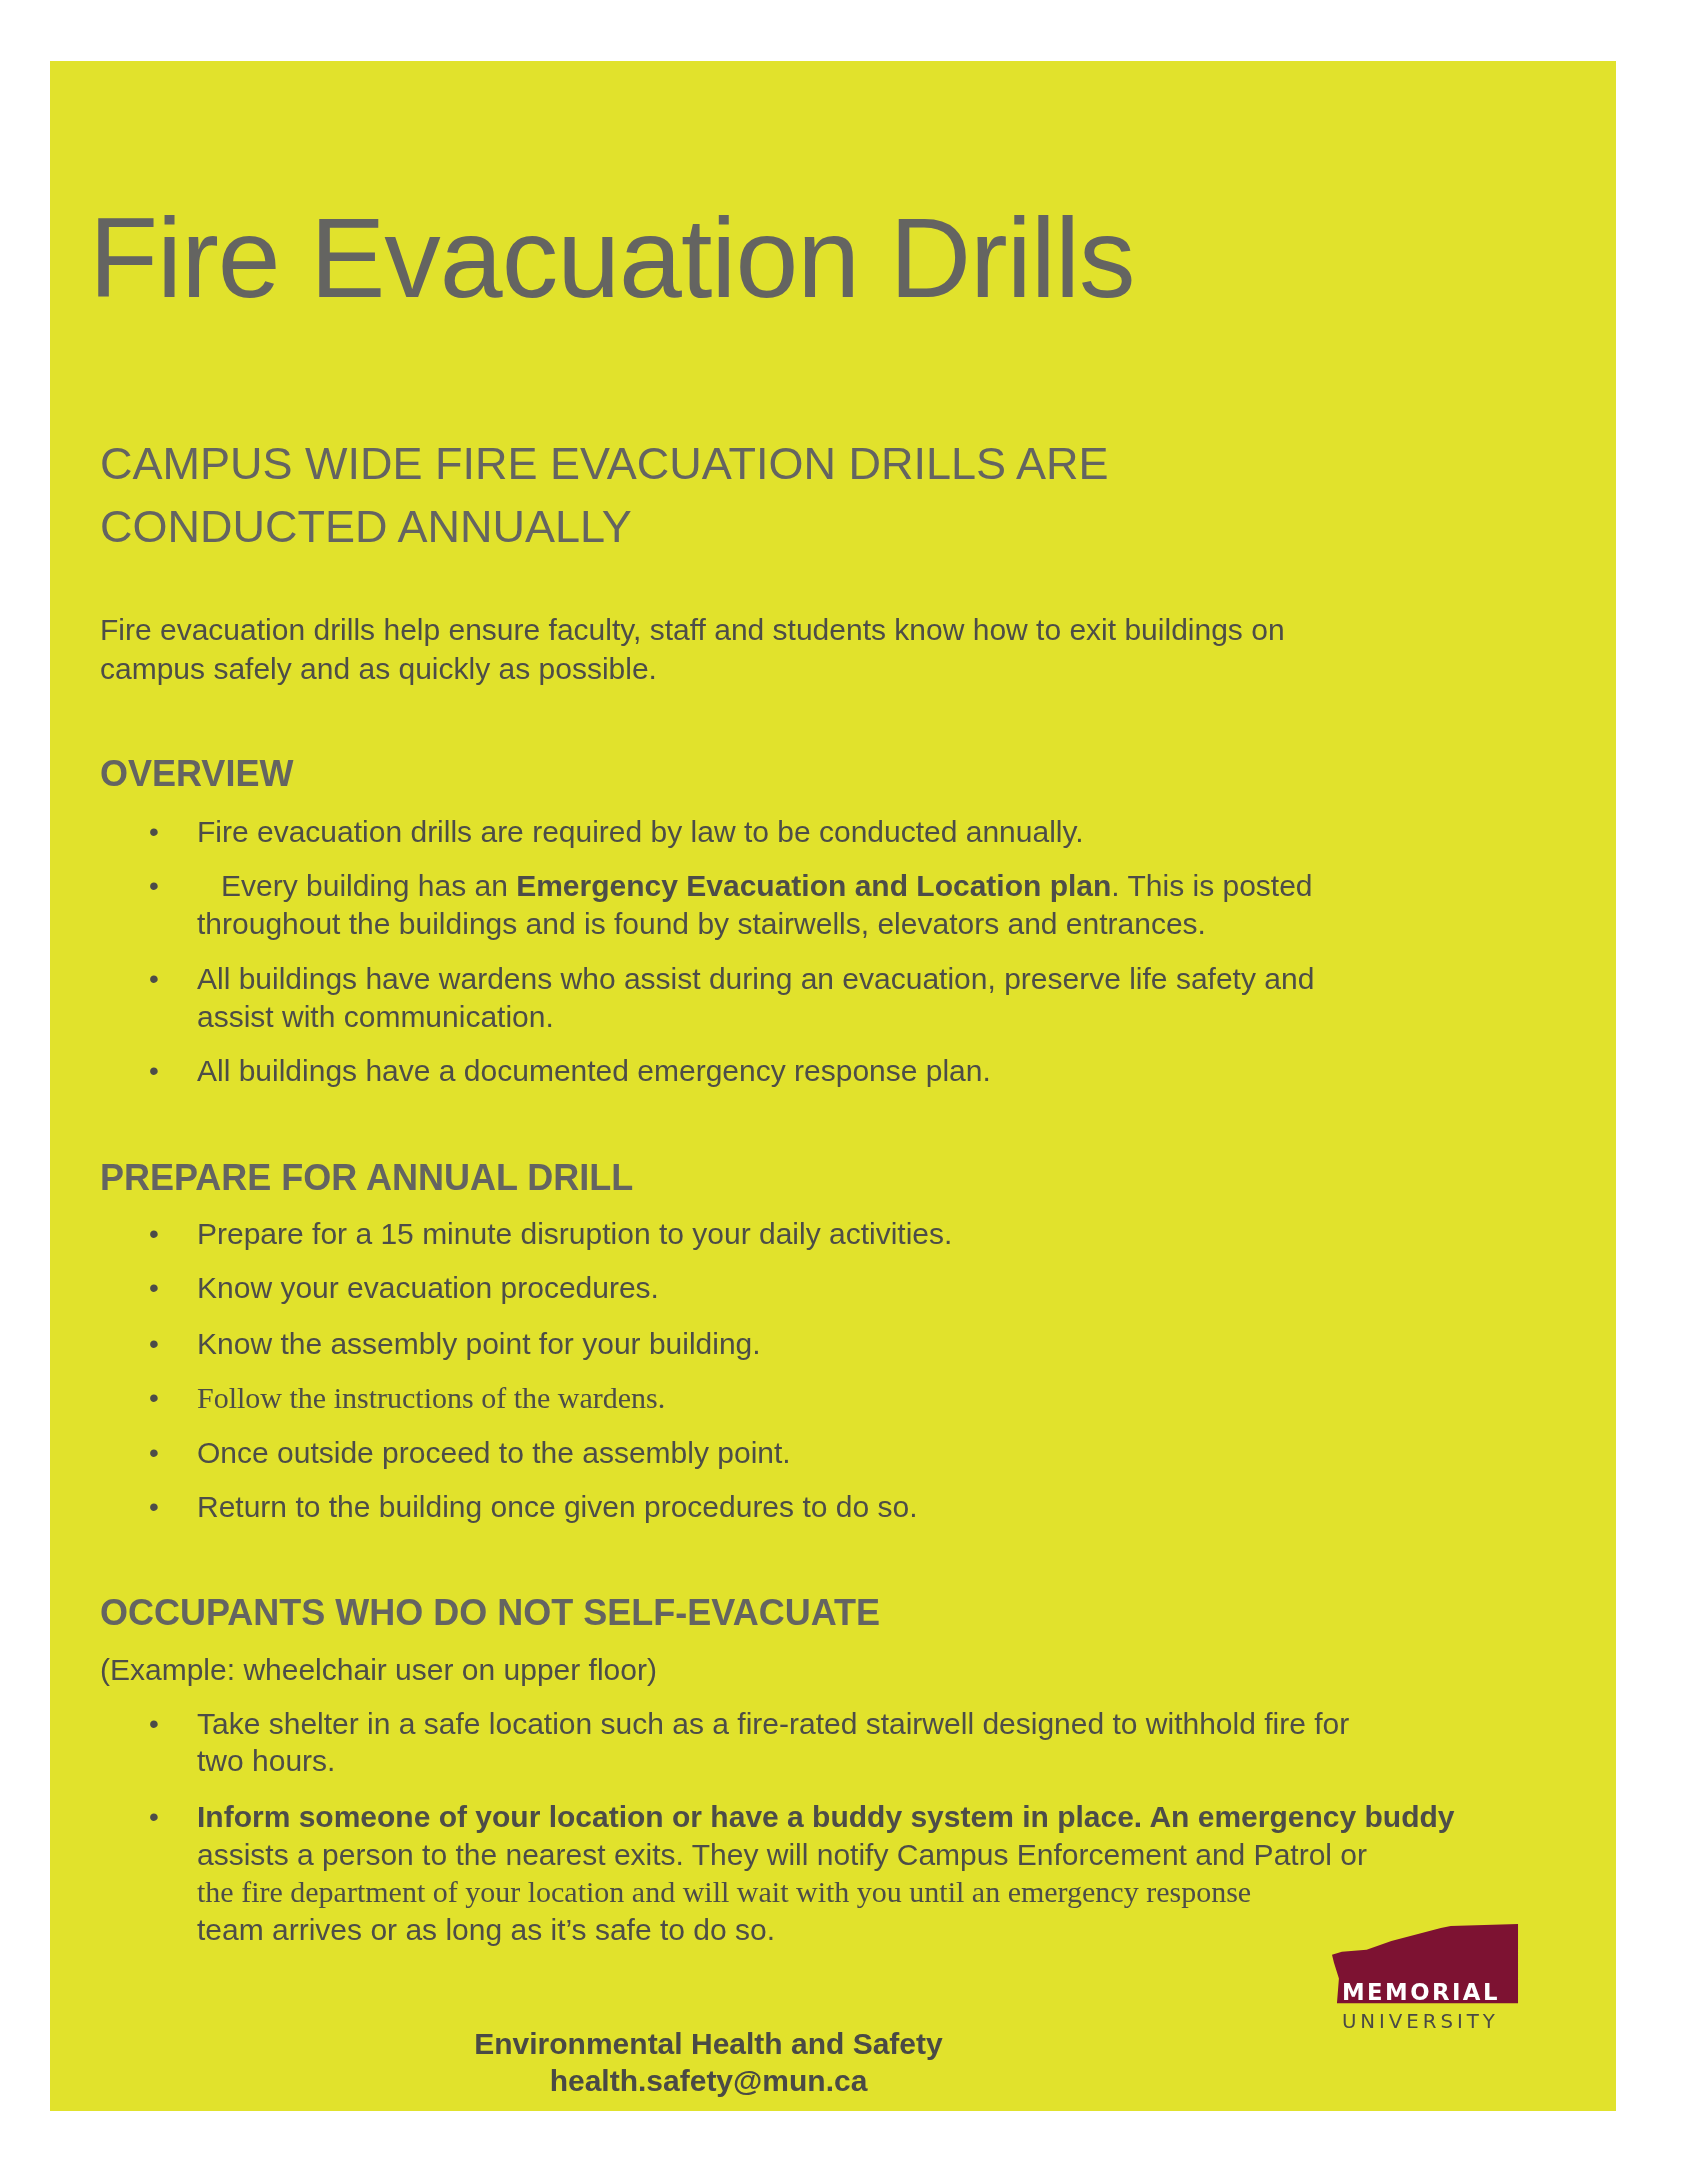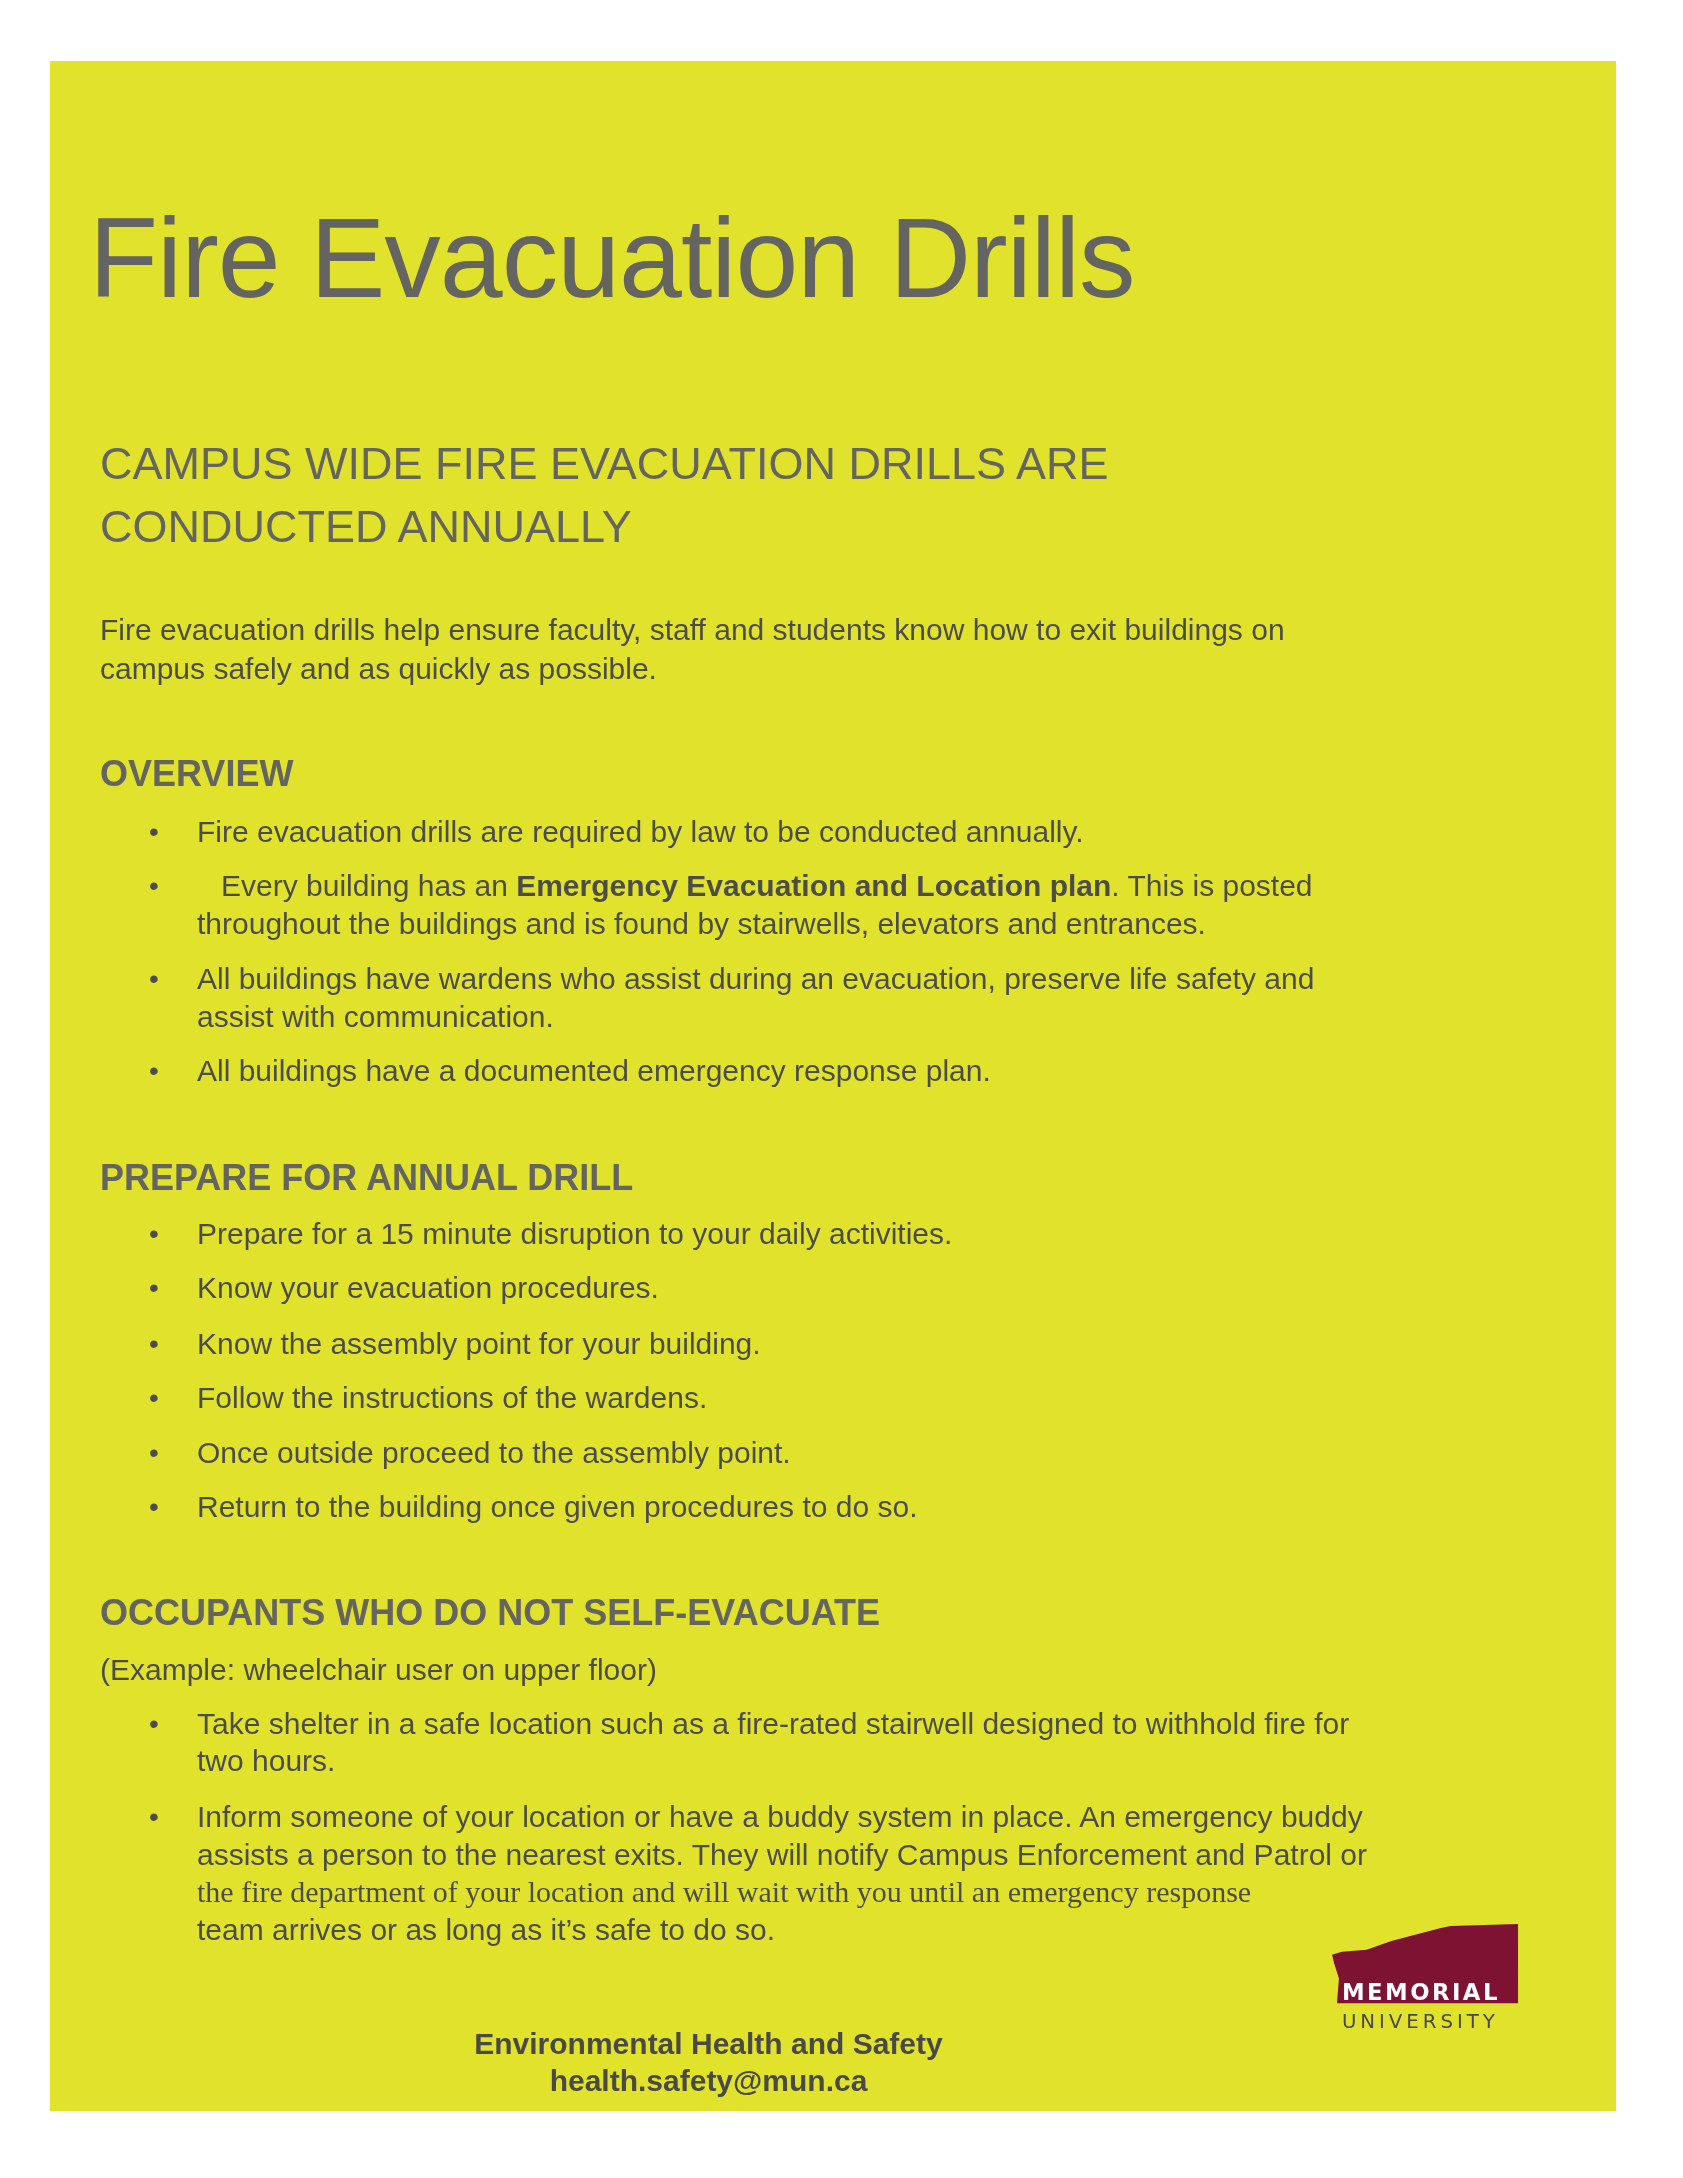--- a/index.html
+++ b/index.html
@@ -48,35 +48,35 @@
 
 <div class="abs h2" style="top:1158px;">PREPARE FOR ANNUAL DRILL</div>
 
 <div class="bullet" style="top:1216px;">•</div>
 <div class="abs btext" style="top:1215px;">Prepare for a 15 minute disruption to your daily activities.</div>
 <div class="bullet" style="top:1270px;">•</div>
 <div class="abs btext" style="top:1269px;">Know your evacuation procedures.</div>
 <div class="bullet" style="top:1326px;">•</div>
 <div class="abs btext" style="top:1325px;">Know the assembly point for your building.</div>
 <div class="bullet" style="top:1380px;">•</div>
-<div class="abs btext" style="top:1379px;">Follow the instructions of the wardens.</div>
+<div class="abs btext" style="top:1379px;font-family:Liberation Serif, serif;">Follow the instructions of the wardens.</div>
 <div class="bullet" style="top:1435px;">•</div>
 <div class="abs btext" style="top:1434px;">Once outside proceed to the assembly point.</div>
 <div class="bullet" style="top:1489px;">•</div>
 <div class="abs btext" style="top:1488px;">Return to the building once given procedures to do so.</div>
 
 <div class="abs h2" style="top:1593px;">OCCUPANTS WHO DO NOT SELF-EVACUATE</div>
 <div class="abs body" style="top:1652px;">(Example: wheelchair user on upper floor)</div>
 
 <div class="bullet" style="top:1706px;">•</div>
 <div class="abs btext" style="top:1705px;">Take shelter in a safe location such as a fire-rated stairwell designed to withhold fire for</div>
 <div class="abs btext" style="top:1742px;">two hours.</div>
 
 <div class="bullet" style="top:1799px;">•</div>
-<div class="abs btext" style="top:1798px;">Inform someone of your location or have a buddy system in place.  An emergency buddy</div>
+<div class="abs btext" style="top:1798px;font-weight:bold;">Inform someone of your location or have a buddy system in place.  An emergency buddy</div>
 <div class="abs btext" style="top:1836px;">assists a person to the nearest exits.  They will notify Campus Enforcement and Patrol or</div>
 <div class="abs btext" style="top:1873px;font-family:Liberation Serif, serif;">the fire department of your location and will wait with you until an emergency response</div>
 <div class="abs btext" style="top:1911px;">team arrives or as long as it’s safe to do so.</div>
 
 <div class="logo">
   <svg width="188" height="117" viewBox="0 0 190 118">
     <path d="M0,36 L10,33 L35,31 L60,22 L110,9 L120,7 L188,5 L188,85 L5,85 L7,60 L2,44 Z" fill="#7d1232"></path>
     <text x="10" y="82" font-family="'DejaVu Sans', sans-serif" font-weight="bold" font-size="23" fill="#ffffff" letter-spacing="2.5">MEMORIAL</text>
     <text x="10" y="110" font-family="'DejaVu Sans', sans-serif" font-size="20" fill="#4a4a45" letter-spacing="4">UNIVERSITY</text>
   </svg>

